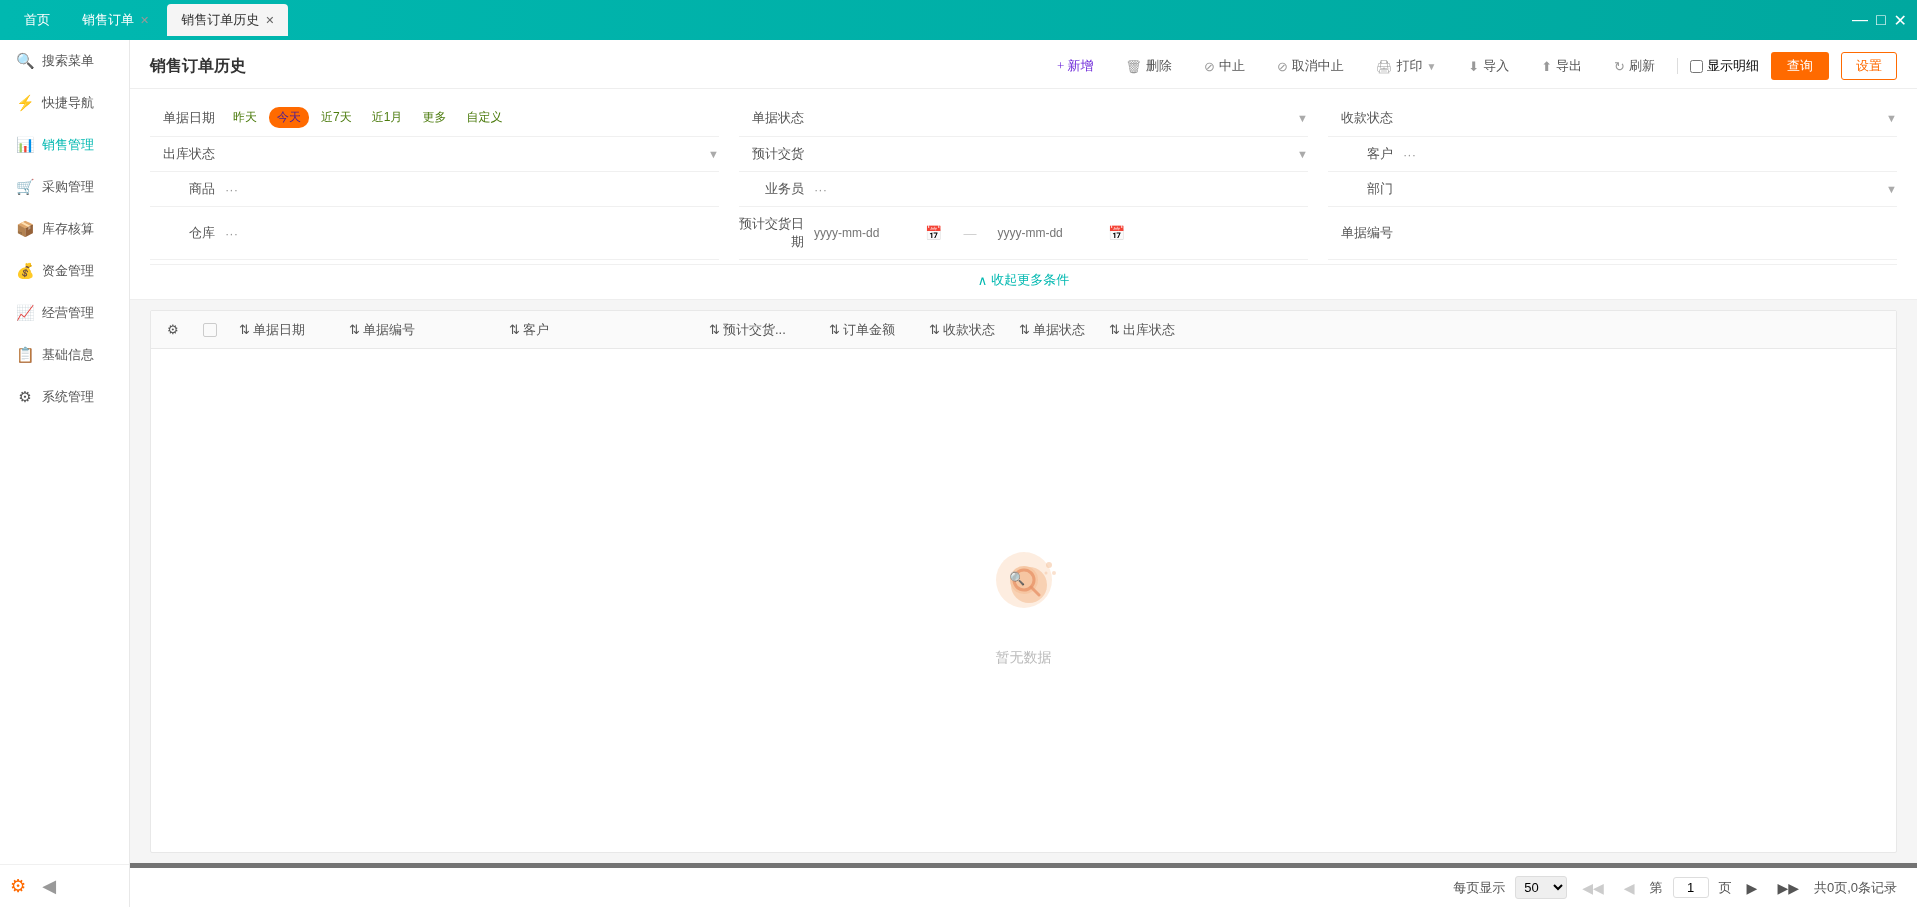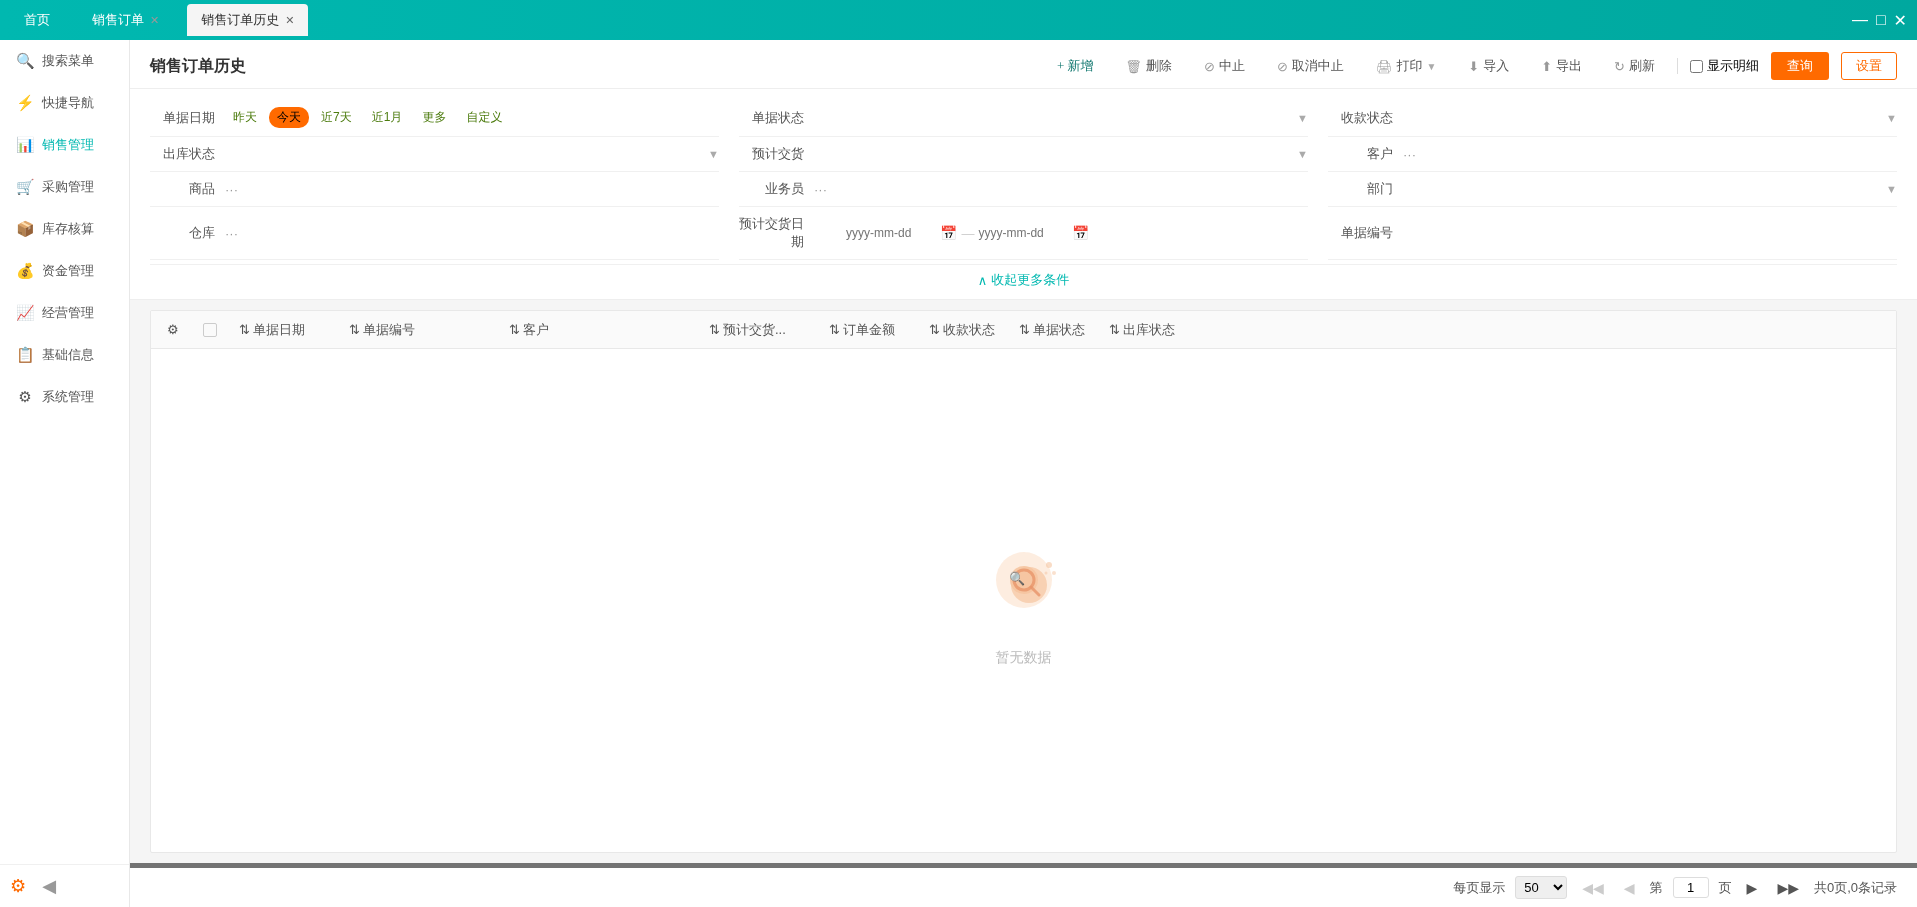--- a/index.html
+++ b/index.html
@@ -11,21 +11,21 @@
       background: linear-gradient(to right, #00b8b0, #00a89f);
       display: flex;
       align-items: center;
       padding: 0 10px;
       color: white;
       flex-shrink: 0;
     }
     .top-bar .tabs {
       display: flex;
       align-items: center;
-      gap: 14px;
+      gap: 4px;
       flex: 1;
     }
     .top-bar .tab {
       height: 32px;
       padding: 0 14px;
       display: flex;
       align-items: center;
       gap: 6px;
       cursor: pointer;
       border-radius: 4px 4px 0 0;
@@ -173,21 +173,21 @@
       padding: 2px 8px;
       border-radius: 10px;
       font-size: 12px;
       cursor: pointer;
       border: none;
       background: transparent;
       color: #4d7c0f;
     }
     .date-btn.active {
       background: #ff6a00;
-      color: #000000;
+      color: #4c1d95;
     }
     .input-dots {
       color: #999;
       font-size: 13px;
       cursor: pointer;
     }
     .date-input {
       border: none;
       outline: none;
       font-size: 12px;
@@ -419,21 +419,21 @@
       <span style="font-size:18px;color:#ff6a00;">⚙</span>
       <span style="font-size:18px;color:#999;">◀</span>
     </div>
   </div>
 
   <div class="content">
 
     <div class="page-header">
       <span class="page-title">销售订单历史</span>
       <div class="toolbar">
-        <button class="btn" style="color:#0f766e;font-family:Liberation Serif, serif;">+ 新增</button>
+        <button class="btn" style="color:#6d28d9;font-family:Liberation Serif, serif;">+ 新增</button>
         <button class="btn">
           <span style="color:#999;">🗑</span>
           <span>删除</span>
         </button>
         <button class="btn">
           <span style="color:#999;">⊘</span>
           <span>中止</span>
         </button>
         <button class="btn">
           <span style="color:#999;">⊘</span>
@@ -541,21 +541,21 @@
 
       <div class="filter-section">
         <div class="filter-cell">
           <span class="filter-cell-label">仓库</span>
           <div class="filter-cell-value" style="cursor:pointer;">
             <span class="input-dots">···</span>
           </div>
         </div>
         <div class="filter-cell">
           <span class="filter-cell-label">预计交货日期</span>
-          <div class="filter-cell-value" style="gap:4px;margin-left:32px;">
+          <div class="filter-cell-value" style="gap:21px;">
             <input class="date-input" type="text" placeholder="yyyy-mm-dd" style="">
             <span class="calendar-icon">📅</span>
             <span style="color:#ccc;">—</span>
             <input class="date-input" type="text" placeholder="yyyy-mm-dd" style="">
             <span class="calendar-icon">📅</span>
           </div>
         </div>
         <div class="filter-cell">
           <span class="filter-cell-label">单据编号</span>
           <div class="filter-cell-value">

